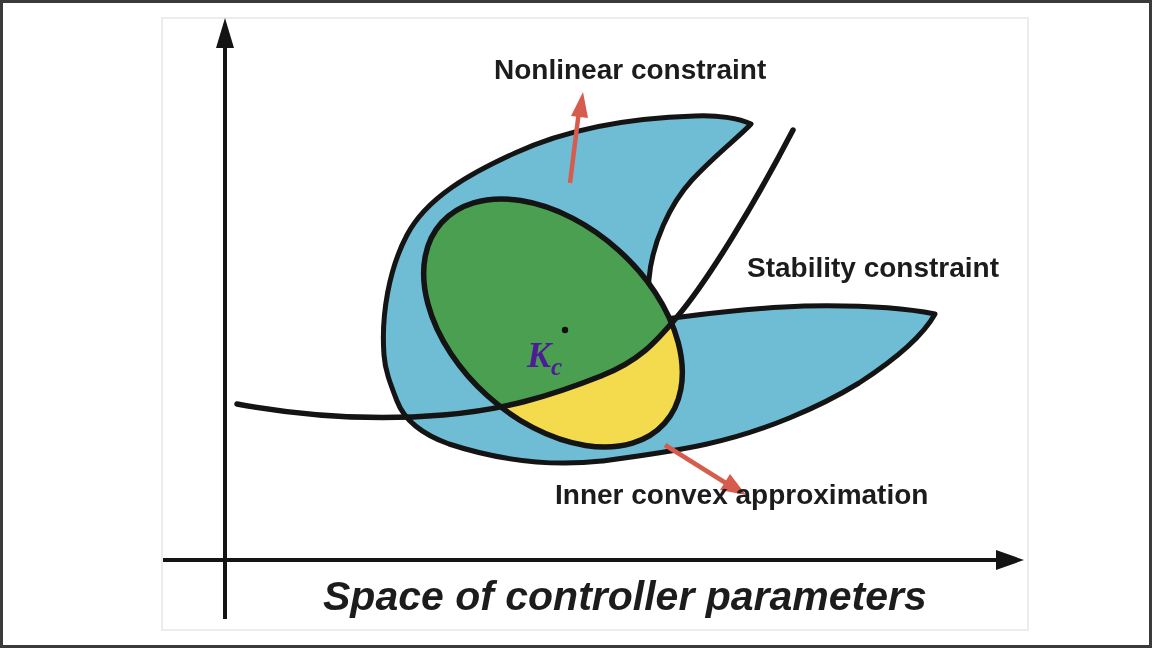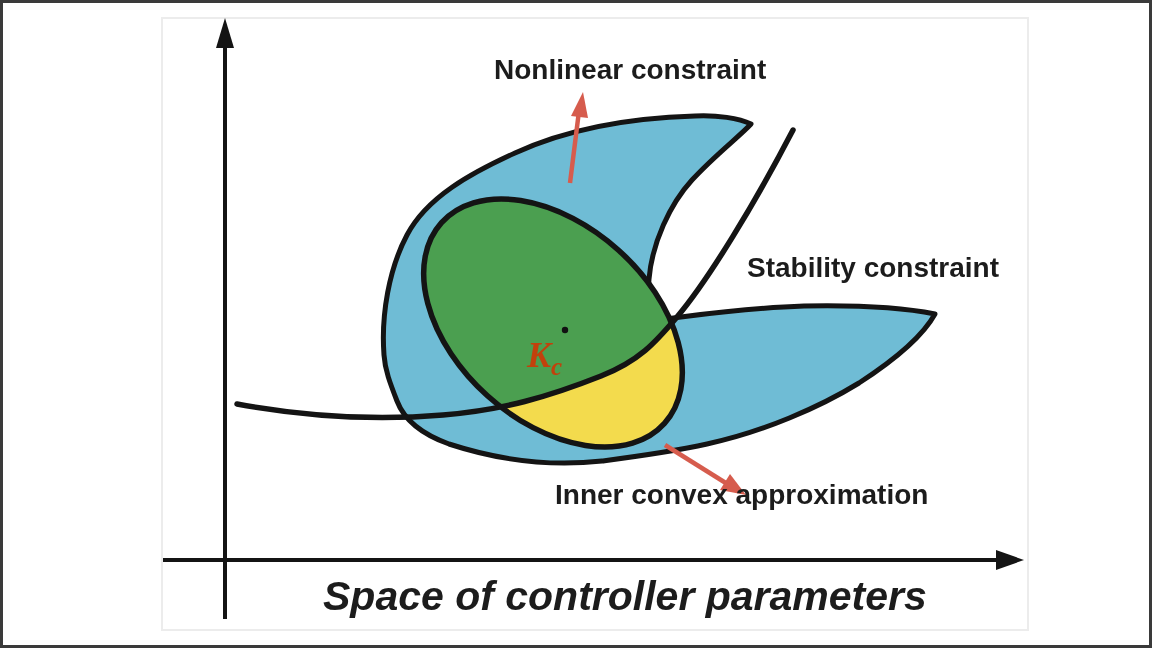--- a/index.html
+++ b/index.html
@@ -17,21 +17,21 @@
   .lbl{
     position:absolute;color:#1c1c1c;font-weight:600;font-size:28px;
     white-space:nowrap;letter-spacing:0px;
   }
   .lbl-axis{
     font-size:41px;font-weight:700;font-style:italic;
     width:618px;
   }
   .lbl-kc{
     font-family:"Liberation Serif",serif;font-style:italic;
-    font-weight:600;font-size:36px;color:#c2410c;
+    font-weight:600;font-size:36px;color:#4c1d95;
   }
   .lbl-kc sub{font-size:25px;line-height:0;}
 </style>
 </head>
 <body>
 
 <div class="panel"></div>
 
 <svg class="fig" viewBox="0 0 1146 642">
   <defs>

